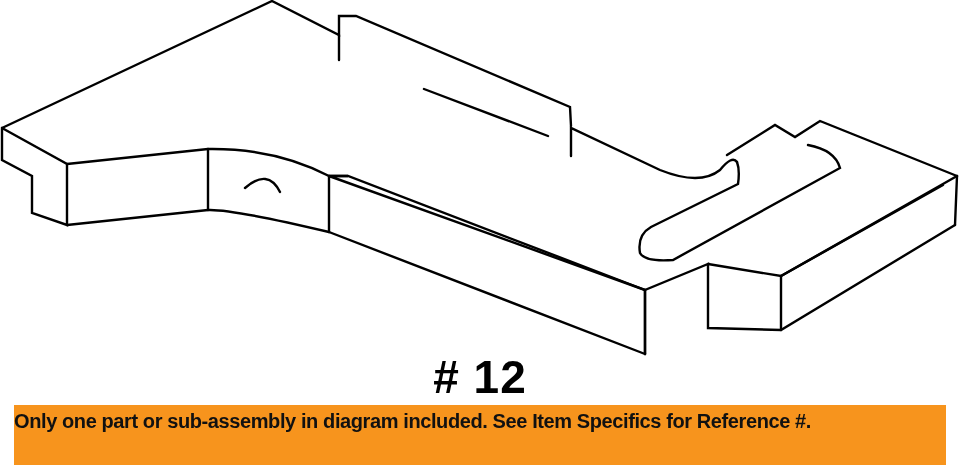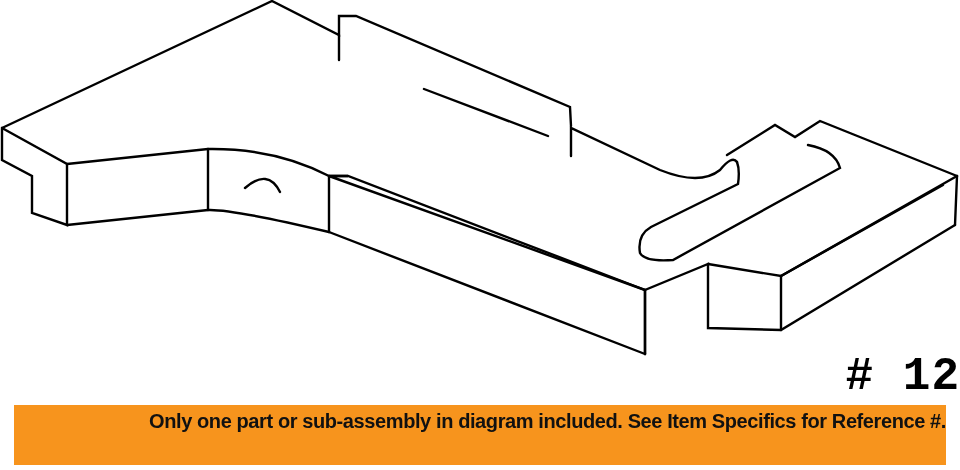--- a/index.html
+++ b/index.html
@@ -1,30 +1,30 @@
 <!DOCTYPE html>
 <html><head>
   <meta charset="utf-8">
   <style>
     html, body { margin: 0; padding: 0; background: #ffffff; }
     body { width: 960px; height: 470px; position: relative; overflow: hidden; font-family: "Liberation Sans", sans-serif; }
     .drawing { position: absolute; left: 0; top: 0; width: 960px; height: 400px; }
     .drawing svg { width: 960px; height: 400px; display: block; }
     .ref-number {
-      position: absolute; left: 0; top: 352px; width: 960px; text-align: right;
-      font-family: Liberation Mono, monospace; font-weight: bold; font-size: 46px; line-height: 50px;
+      position: absolute; left: 0; top: 352px; width: 960px; text-align: center;
+      font-family: Liberation Sans, sans-serif; font-weight: bold; font-size: 46px; line-height: 50px;
       color: #000; letter-spacing: 1px;
     }
     .banner {
       position: absolute; left: 14px; top: 405px; width: 932px; height: 60px;
       background: #f7941d; box-sizing: border-box; padding: 3px 0 0 0;
     }
     .banner-line {
       font-family: "Liberation Sans", sans-serif; font-weight: bold; font-size: 20px; line-height: 27px;
-      color: #111; text-align: right; white-space: nowrap; letter-spacing: -0.4px;
+      color: #111; text-align: left; white-space: nowrap; letter-spacing: -0.4px;
     }
     .bottom-strip { position: absolute; left: 0; top: 465px; width: 960px; height: 5px; background: #fff; }
   </style>
 </head>
 <body>
 
 <div class="drawing">
   <svg viewBox="0 0 960 400" xmlns="http://www.w3.org/2000/svg">
     <g fill="none" stroke="#000" stroke-width="2.4" stroke-linejoin="miter" stroke-linecap="round">
 

